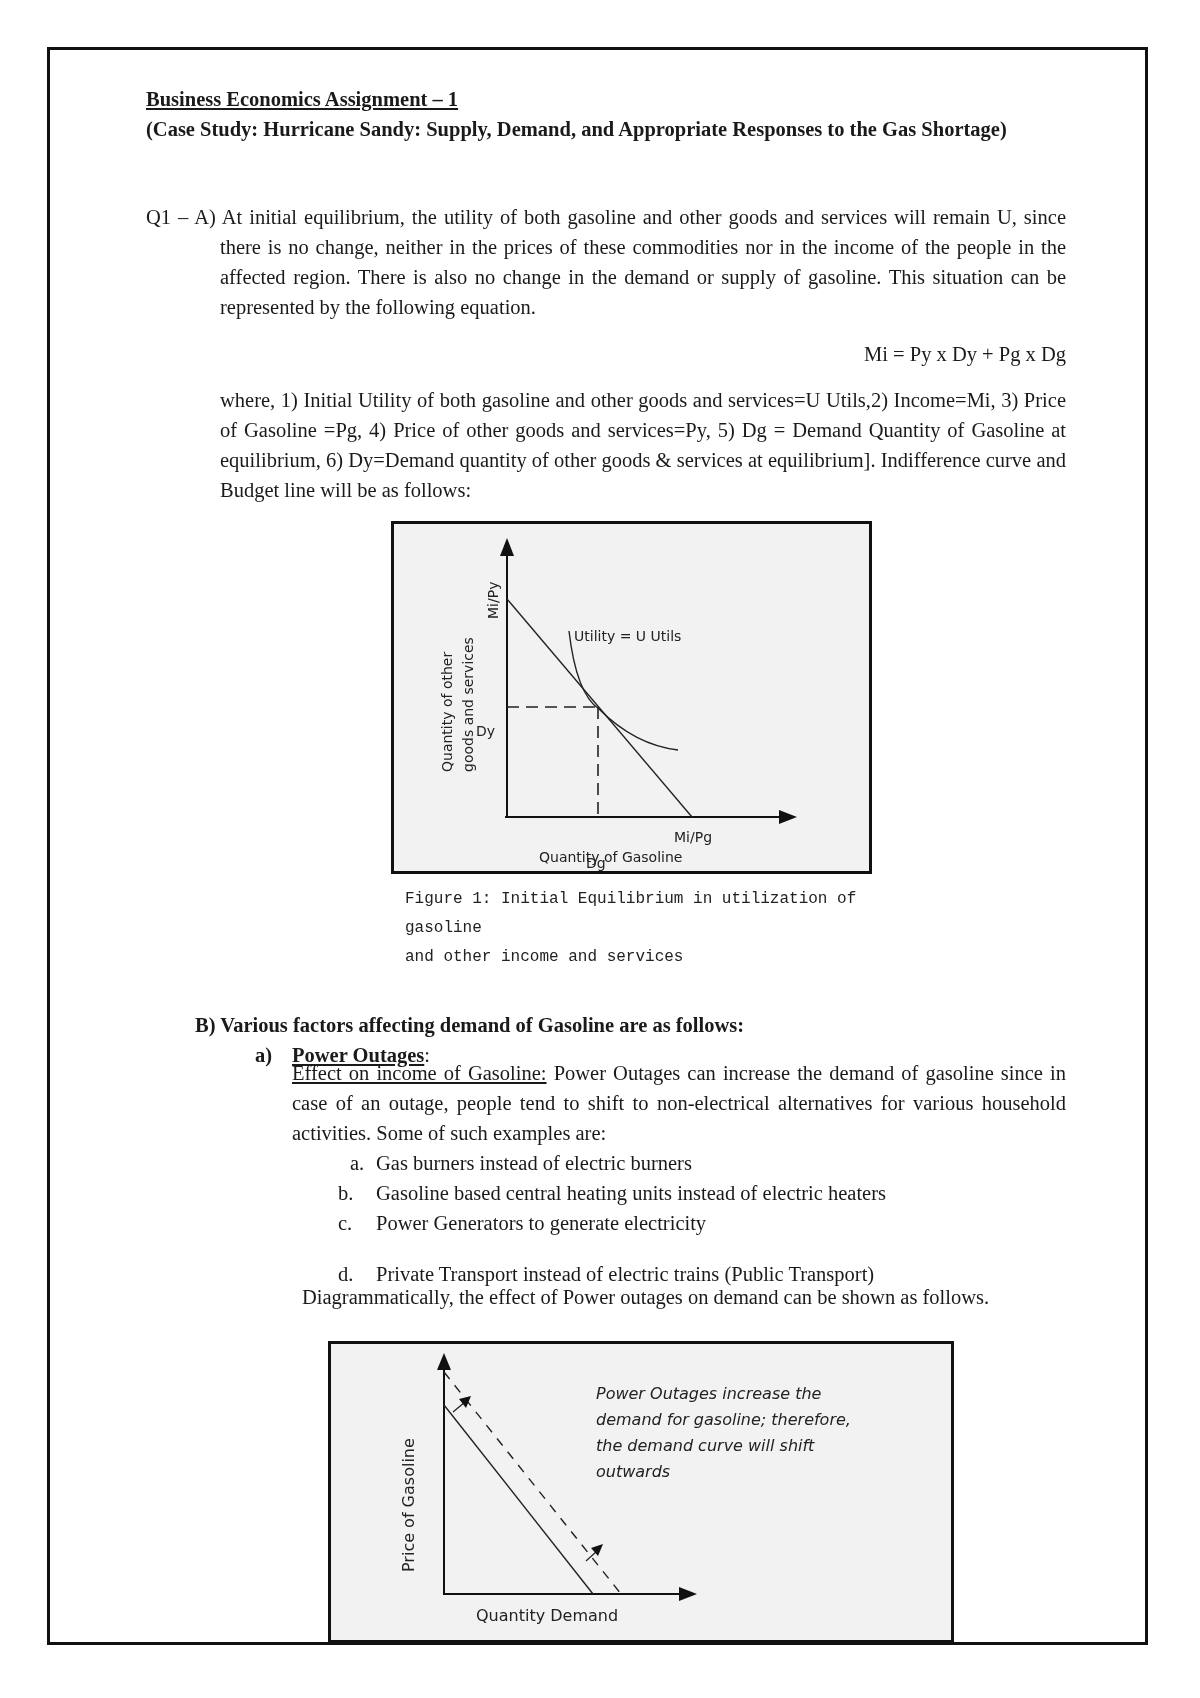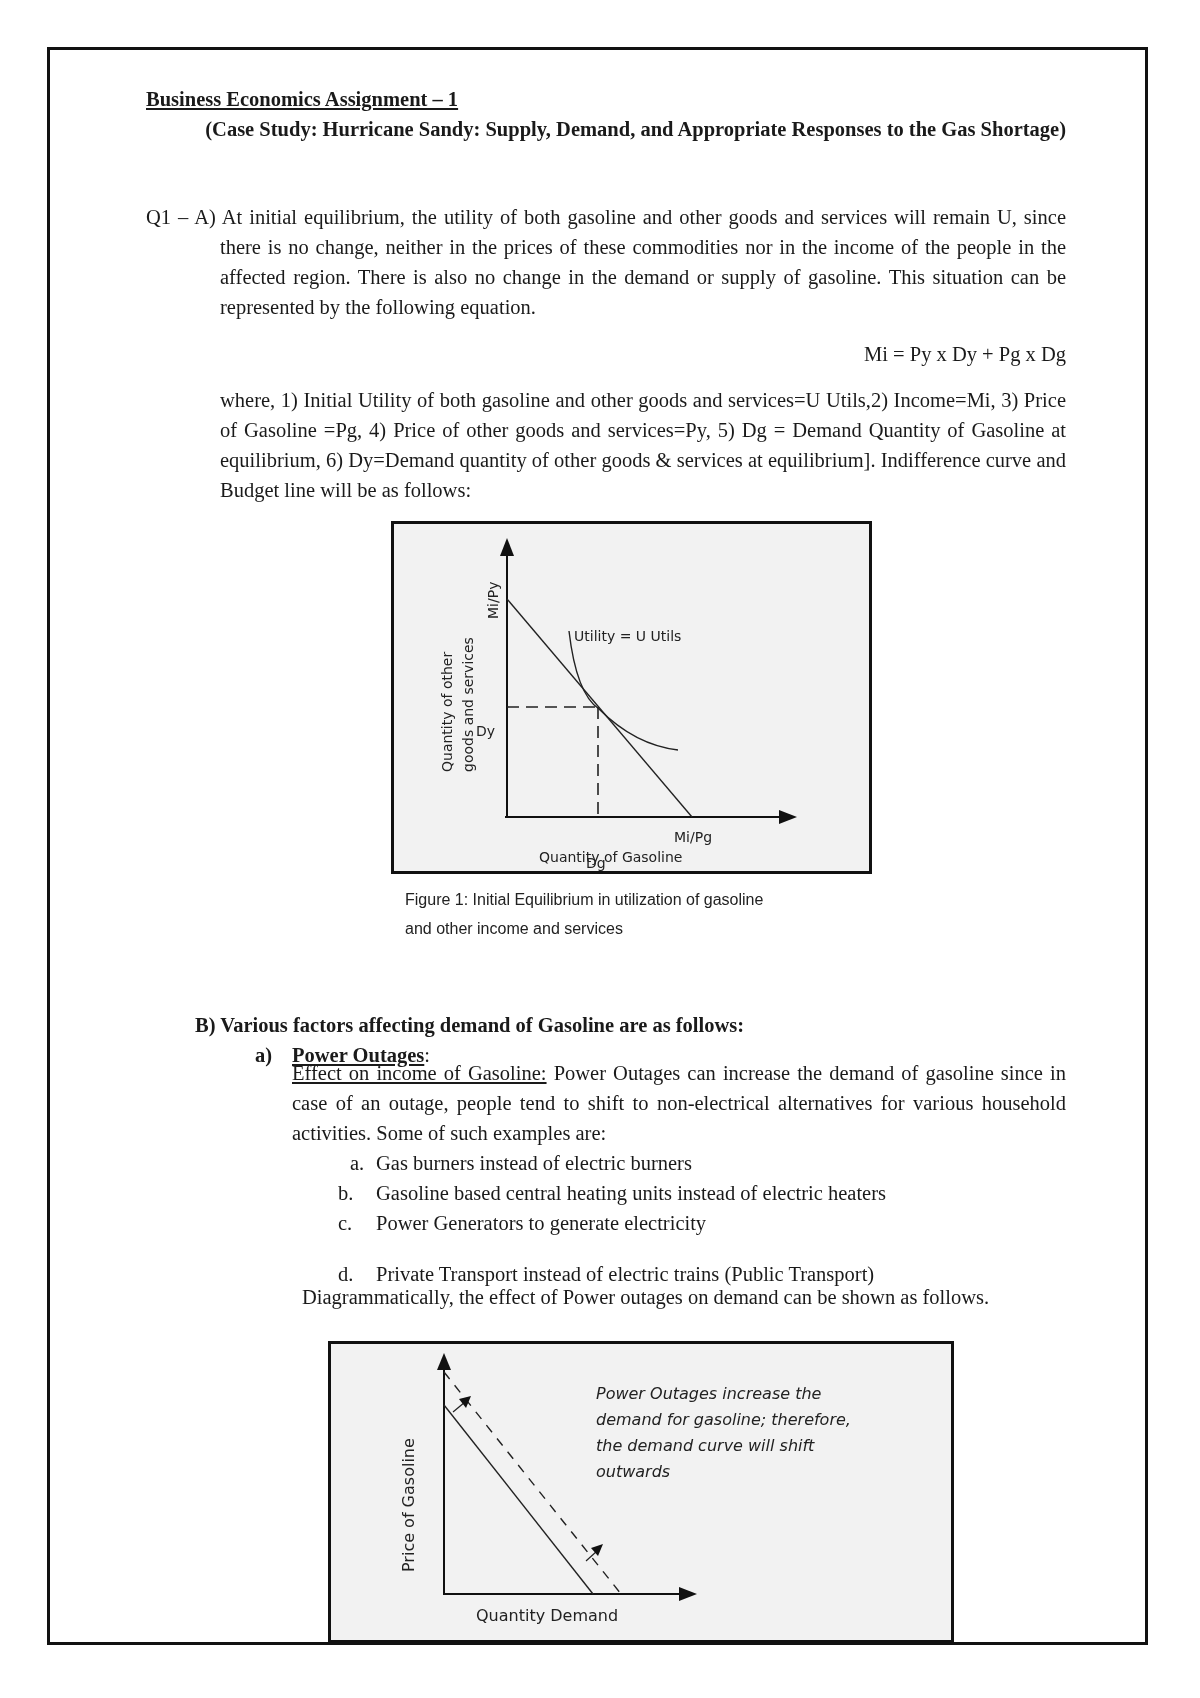--- a/index.html
+++ b/index.html
@@ -8,32 +8,32 @@
   .page-border { position:absolute; left:47px; top:47px; width:1101px; height:1598px;
                  border:3px solid #111; box-sizing:border-box; }
   .abs { position:absolute; }
   .serif { font-family:"Liberation Serif", serif; font-size:20.5px; line-height:30px; }
   .just { text-align:justify; text-align-last:left; }
   .bold { font-weight:bold;margin-top:12px; }
   .u { text-decoration:underline; }
   .figbox { position:absolute; background:#f2f2f2; border:3px solid #111; box-sizing:border-box; }
   .figbox svg { position:absolute; left:0; top:0; }
   .svgtxt { font-family:"DejaVu Sans", sans-serif; font-size:14px; fill:#222; }
-  .caption { font-family:Liberation Sans, sans-serif; font-size:16px; line-height:29px; color:#222; }
+  .caption { font-family:Liberation Mono, monospace; font-size:16px; line-height:29px; color:#222; }
   .list-item { position:absolute; left:338px; font-size:20.5px; line-height:30px; }
   .list-item .mk { display:inline-block; width:38px; }
 </style>
 </head>
 <body>
 
 <div class="page-border"></div>
 
 <div class="abs serif bold" style="left:146px; top:72px; width:920px;">
   <div class="u" style="display:inline-block;">Business Economics Assignment – 1</div>
-  <div style="line-height:31px;text-align:right;">(Case Study: Hurricane Sandy: Supply, Demand, and Appropriate Responses to the Gas Shortage)</div>
+  <div style="line-height:31px;">(Case Study: Hurricane Sandy: Supply, Demand, and Appropriate Responses to the Gas Shortage)</div>
 </div>
 
 <div class="abs serif" style="left:146px; top:202px; width:920px;">
   <div class="just" style="padding-left:74px; text-indent:-74px;">
     <span>Q1 – A)</span>
     <span>At initial equilibrium, the utility of both gasoline and other goods and services will remain U, since there is no change, neither in the prices of these commodities nor in the income of the people in the affected region. There is also no change in the demand or supply of gasoline. This situation can be represented by the following equation.</span>
   </div>
 </div>
 
 <div class="abs serif" style="left:220px; top:339px; width:846px; text-align:right;">Mi = Py x Dy + Pg x Dg</div>

